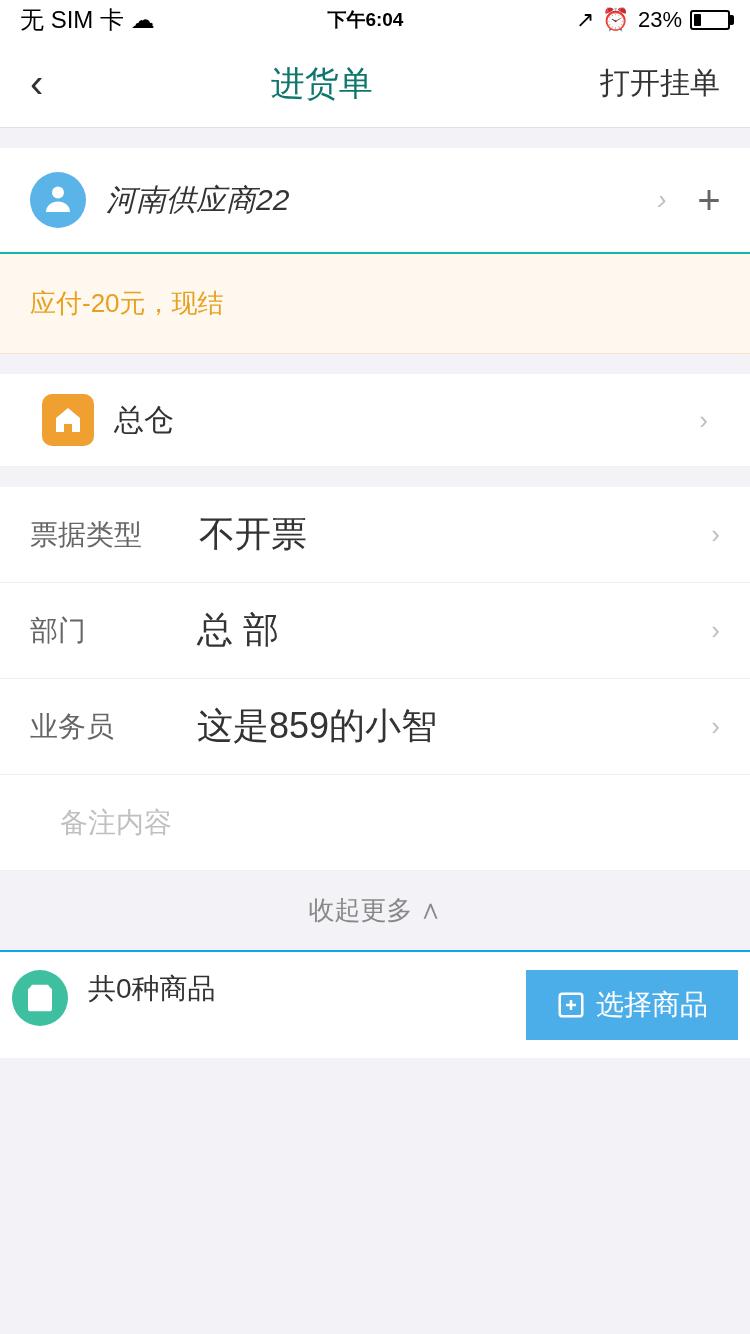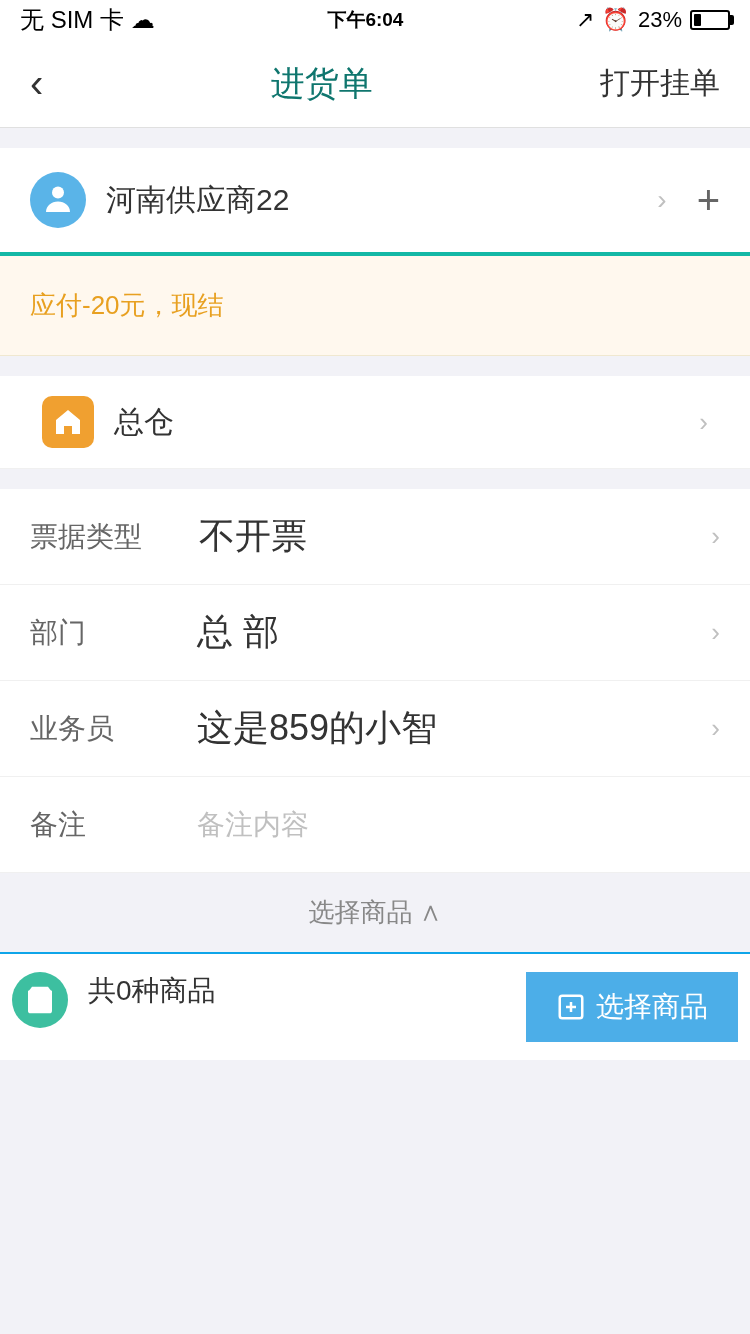--- a/index.html
+++ b/index.html
@@ -63,21 +63,22 @@
       background: #fff;
       margin: 0;
     }
 
     
     .supplier-row {
       display: flex;
       align-items: center;
       padding: 24px 30px;
       background: #fff;
-      border-bottom: 4px solid #14b8a6;
+      border-bottom: 2px solid #14b8a6;
+      font-style: italic;
     }
     .supplier-avatar {
       width: 56px; height: 56px; border-radius: 50%;
       background: #5ab4e8;
       display: flex; align-items: center; justify-content: center;
       margin-right: 20px; flex-shrink: 0;
     }
     .supplier-avatar svg { width: 36px; height: 36px; fill: #fff; }
     .supplier-name { flex: 1; font-size: 30px; color: #333; }
     .chevron { font-size: 28px; color: #c0c0c0; margin-right: 30px; }
@@ -248,28 +249,27 @@
     <span class="list-chevron">›</span>
   </div>
 
   <div class="list-item">
     <span class="list-label">业务员</span>
     <span class="list-value">这是859的小智</span>
     <span class="list-chevron">›</span>
   </div>
 
   <div class="list-item">
-    <span class="list-label">备注</span>
     <span class="list-value-placeholder">备注内容</span>
   </div>
 
 </div>
 
 <div class="collapse-row">
-  <span>选择商品 ∧</span>
+  <span>收起更多 ∧</span>
 </div>
 
 <div class="bottom-bar">
   <div class="goods-icon-wrap">
 
     <svg viewBox="0 0 24 24" xmlns="http://www.w3.org/2000/svg">
       <path d="M6 2L3 6v14a2 2 0 002 2h14a2 2 0 002-2V6l-3-4z"></path>
       <line x1="3" y1="6" x2="21" y2="6" stroke="#fff" stroke-width="2"></line>
       <path d="M16 10a4 4 0 01-8 0" fill="none" stroke="#fff" stroke-width="2"></path>
     </svg>

